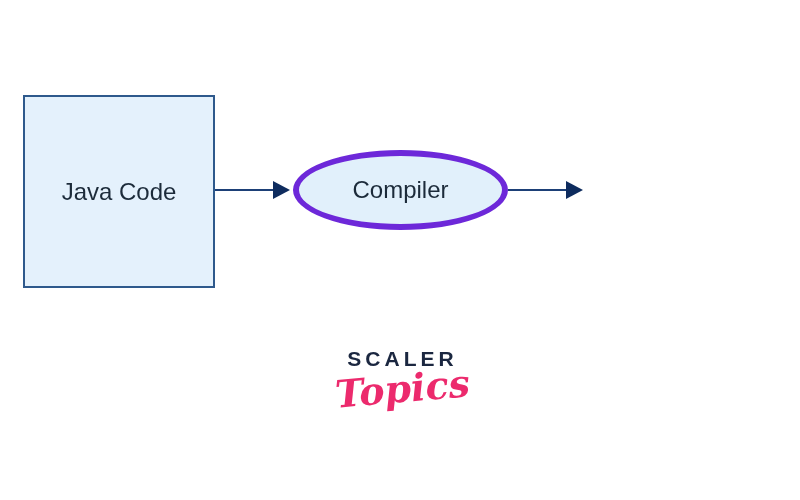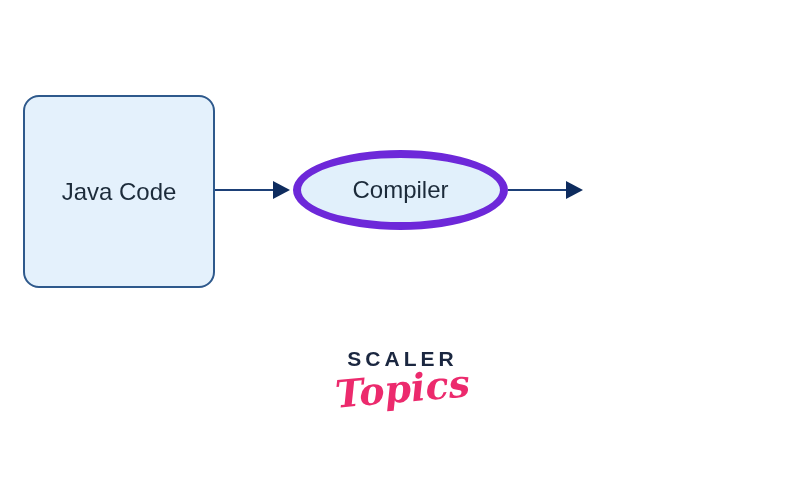--- a/index.html
+++ b/index.html
@@ -16,21 +16,20 @@
     overflow: hidden;
   }
   .node {
     position: absolute;
     display: flex;
     align-items: center;
     justify-content: center;
     box-sizing: border-box;
     color: #1c2b3a;
     font-size: 24px;
-    border-radius: 16px;
   }
   .rect-node {
     background: #e4f1fc;
     border: 2px solid #2e598c;
   }
   #node-java-code {
     left: 23px;
     top: 95px;
     width: 192px;
     height: 193px;
@@ -40,21 +39,21 @@
     top: 96px;
     width: 190px;
     height: 192px;
   }
   #node-compiler {
     left: 293px;
     top: 150px;
     width: 215px;
     height: 80px;
     background: #e1f0fb;
-    border: 8px solid #6d28d9;
+    border: 6px solid #6d28d9;
     border-radius: 50%;
   }
   .arrow {
     position: absolute;
     top: 180px;
   }
   #arrow-1 { left: 215px; }
   #arrow-2 { left: 508px; }
   .logo {
     position: absolute;

